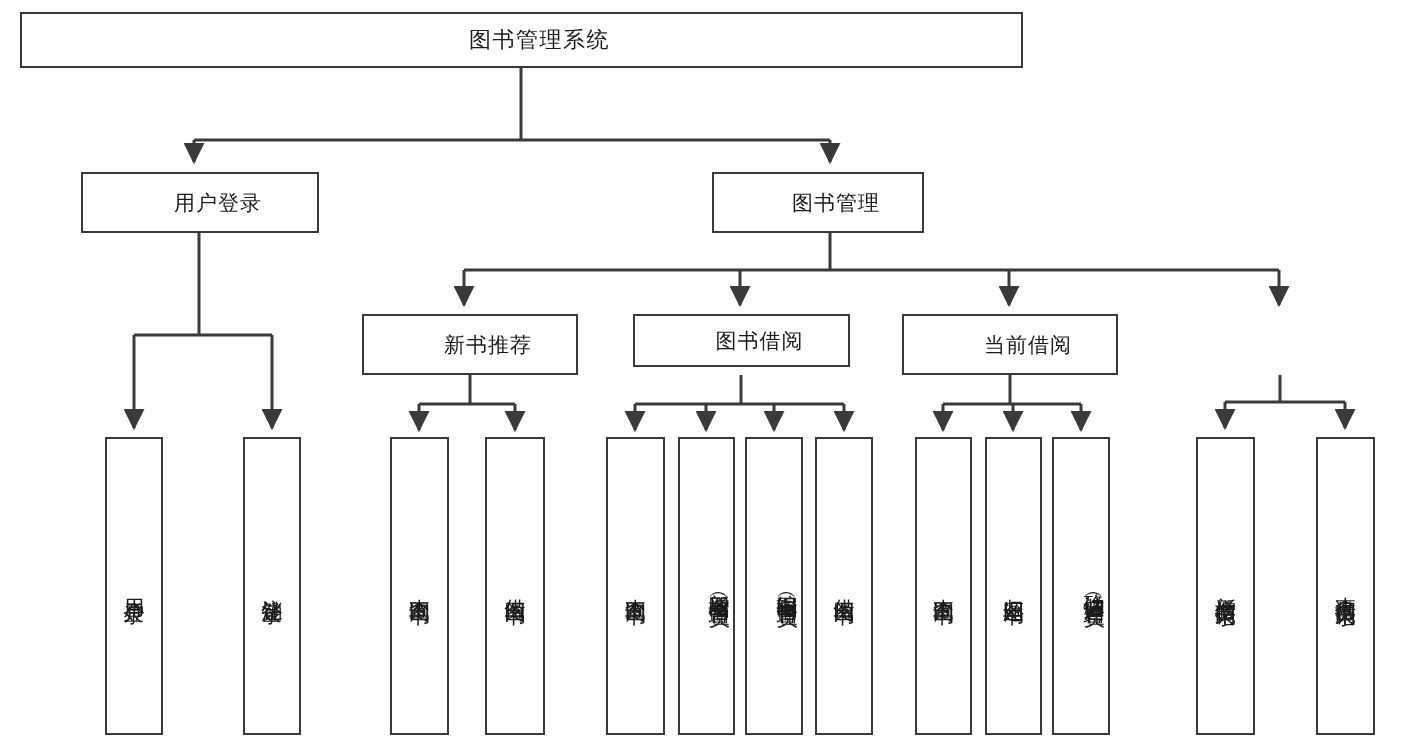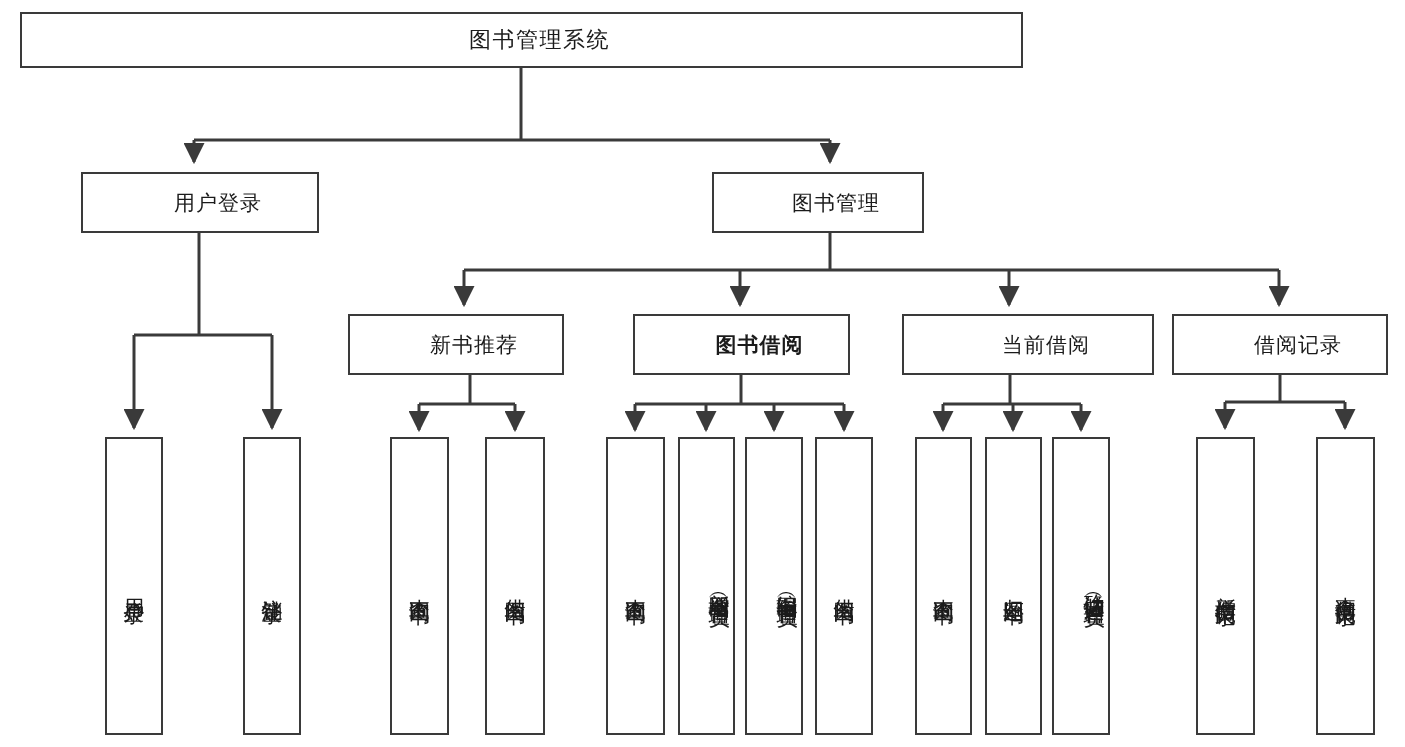--- a/index.html
+++ b/index.html
@@ -113,24 +113,23 @@
       <path d="M 1225 402 L 1225 428" marker-end="url(#arrow)"></path>
       <path d="M 1345 402 L 1345 428" marker-end="url(#arrow)"></path>
     </g>
   </svg>
 
   <div class="node horiz title" style="left:20px; top:12px; width:1003px; height:56px;">图书管理系统</div>
 
   <div class="node horiz" style="left:81px; top:172px; width:238px; height:61px;">用户登录</div>
   <div class="node horiz" style="left:712px; top:172px; width:212px; height:61px;">图书管理</div>
 
-  <div class="node horiz" style="left:348px; top:314px; width:216px; height:61px;">新书推荐</div>
-  <div class="node horiz" style="left:633px; top:314px; width:217px; height:61px;font-weight:bold;">图书借阅</div>
-  <div class="node horiz" style="left:902px; top:314px; width:252px; height:61px;">当前借阅</div>
-  <div class="node horiz" style="left:1172px; top:314px; width:216px; height:61px;">借阅记录</div>
+  <div class="node horiz" style="left:362px; top:314px; width:216px; height:61px;">新书推荐</div>
+  <div class="node horiz" style="left:633px; top:314px; width:217px; height:53px;">图书借阅</div>
+  <div class="node horiz" style="left:902px; top:314px; width:216px; height:61px;">当前借阅</div>
 
   <div class="node vert" style="left:105px; top:437px; width:58px; height:298px;">用户登录</div>
   <div class="node vert" style="left:243px; top:437px; width:58px; height:298px;">注销登录</div>
 
   <div class="node vert" style="left:390px; top:437px; width:59px; height:298px;">查询图书</div>
   <div class="node vert" style="left:485px; top:437px; width:60px; height:298px;">借阅图书</div>
 
   <div class="node vert" style="left:606px; top:437px; width:59px; height:298px;">查询图书</div>
   <div class="node vert top-align" style="left:678px; top:437px; width:57px; height:298px;">新增图书（管理员）</div>
   <div class="node vert top-align" style="left:745px; top:437px; width:58px; height:298px;">编辑图书（管理员）</div>

